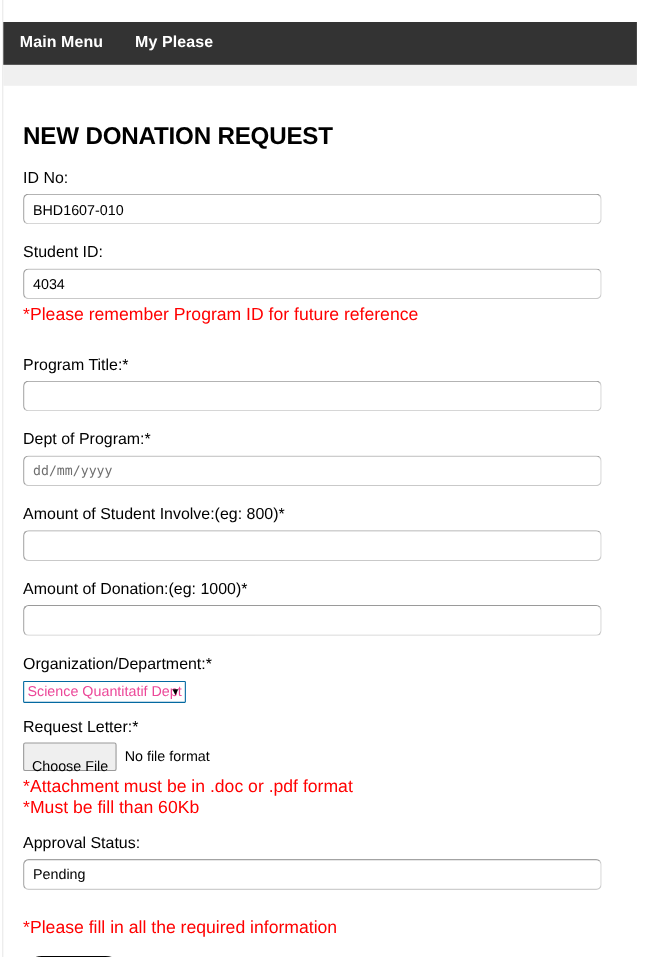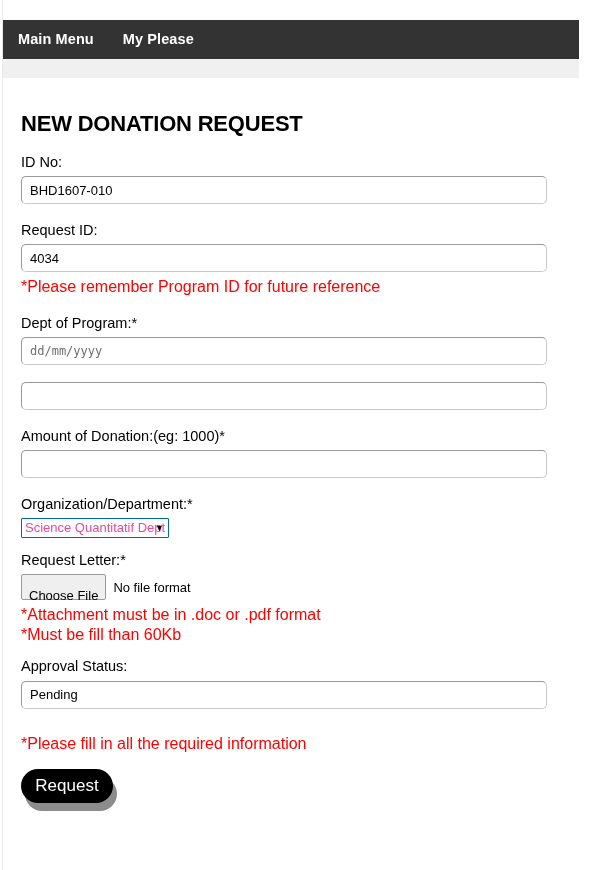--- a/index.html
+++ b/index.html
@@ -230,32 +230,37 @@
   <div class="content">
 
     <h1 class="page-title">NEW DONATION REQUEST</h1>
 
     <div class="field">
       <label class="fld-label">ID No:</label>
       <input class="txt" type="text" value="BHD1607-010" style="">
     </div>
 
     <div class="field">
-      <label class="fld-label">Request ID:</label>
+      <label class="fld-label">Student ID:</label>
       <input class="txt" type="text" value="4034" style="">
       <div class="note-red">*Please remember Program ID for future reference</div>
     </div>
 
+    <div class="field" style="margin-top:26px;">
+      <label class="fld-label">Program Title:*</label>
+      <input class="txt" type="text" value="" style="">
+    </div>
 
     <div class="field">
       <label class="fld-label">Dept of Program:*</label>
       <input class="txt date" type="text" placeholder="dd/mm/yyyy" style="">
     </div>
 
     <div class="field">
+      <label class="fld-label">Amount of Student Involve:(eg: 800)*</label>
       <input class="txt" type="text" value="" style="">
     </div>
 
     <div class="field">
       <label class="fld-label">Amount of Donation:(eg: 1000)*</label>
       <input class="txt" type="text" value="" style="">
     </div>
 
     <div class="field">
       <label class="fld-label">Organization/Department:*</label>

